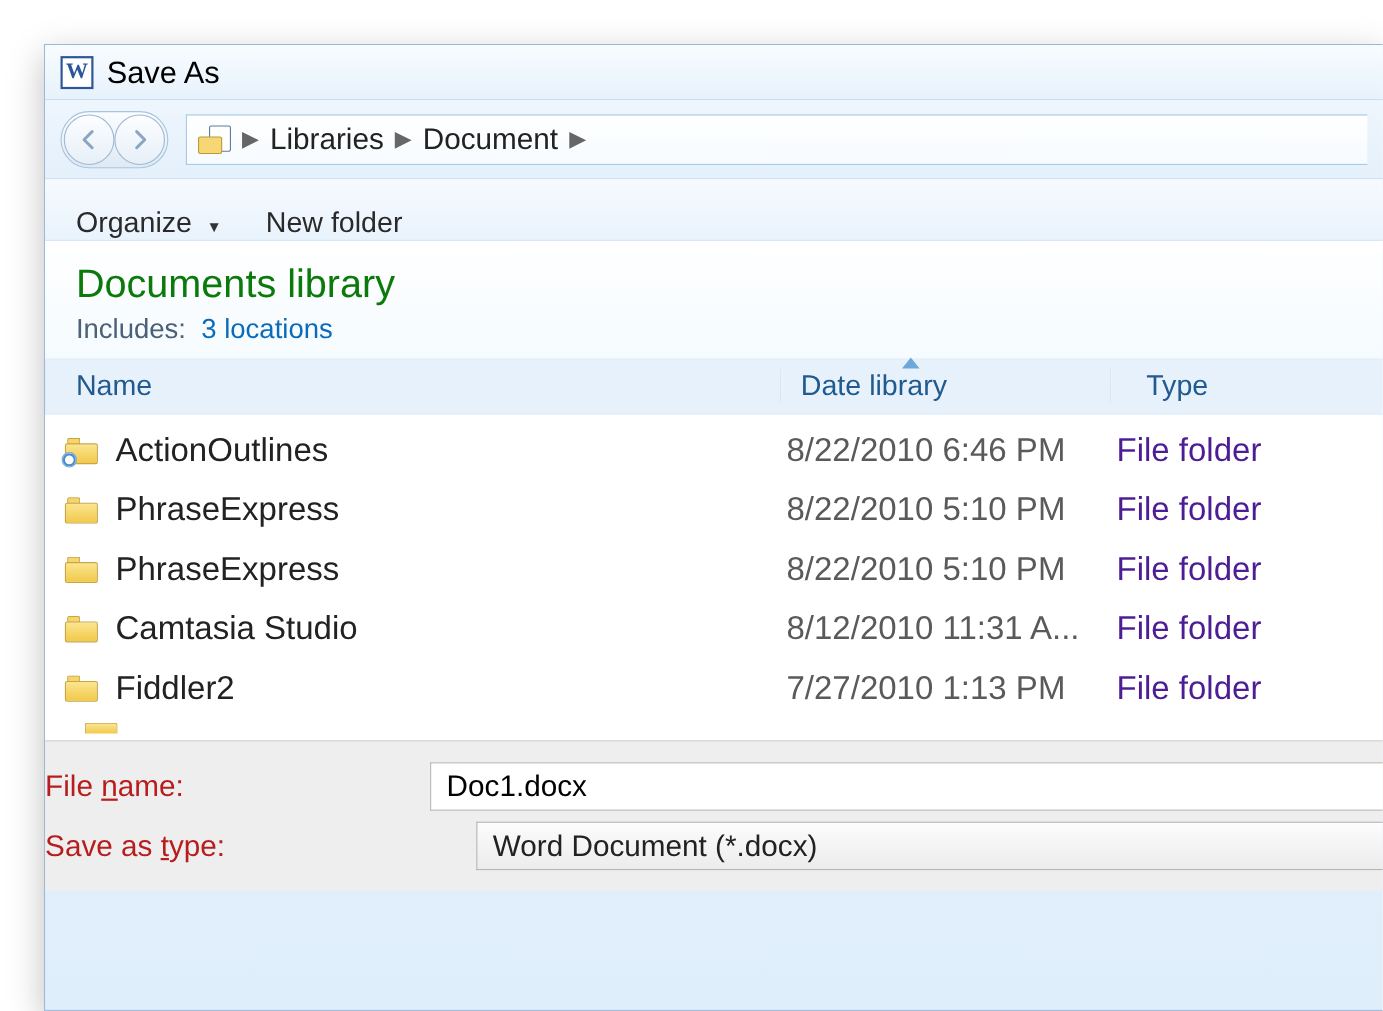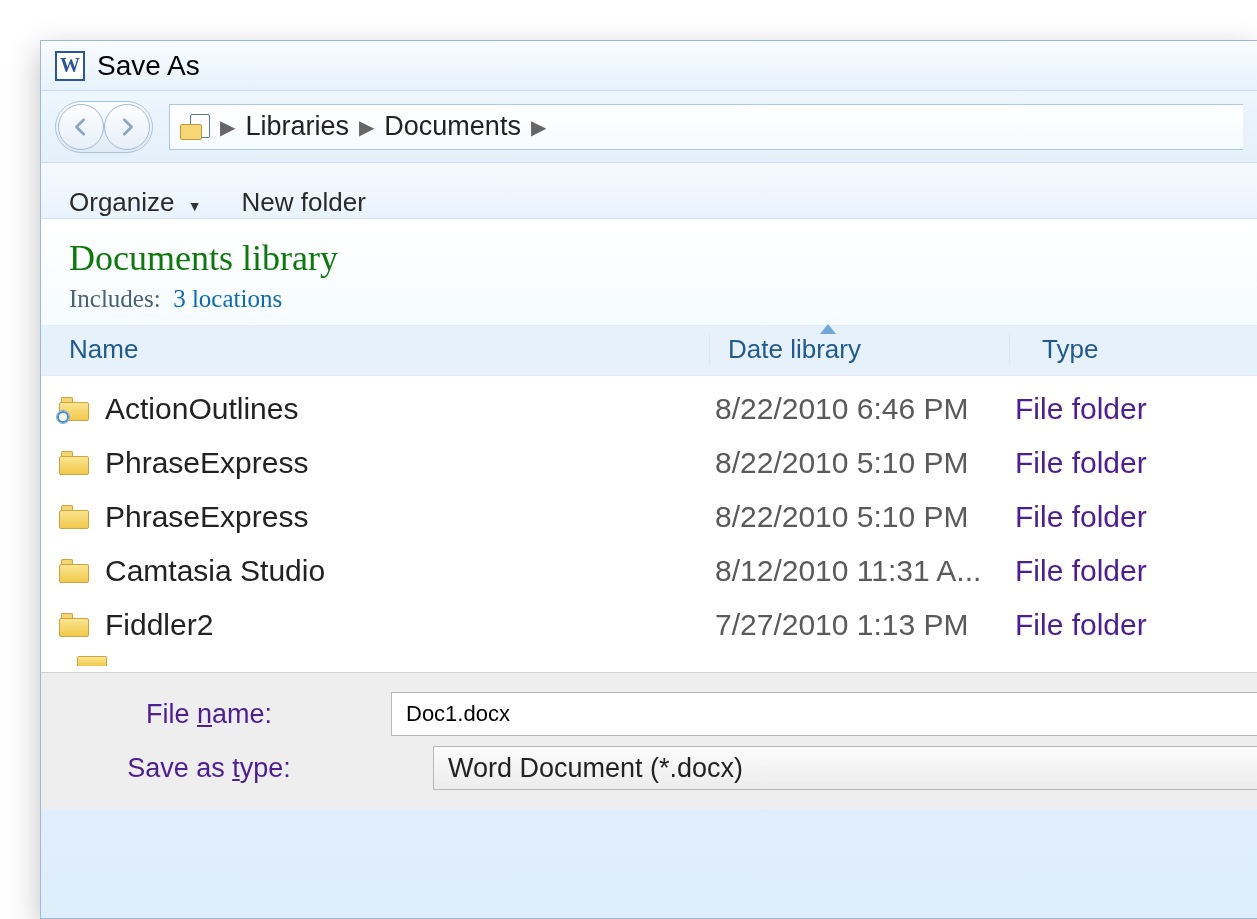--- a/index.html
+++ b/index.html
@@ -102,21 +102,20 @@
     background: linear-gradient(#f6faff, #e9f3fc);
     border-bottom: 1px solid #d0e4f3;
     font-size: 26px;
     color: #2a2a2a;
   }
   .toolbar .drop { font-size: 14px; color: #333; padding-left: 6px; }
   .content-header {
     background: linear-gradient(#ffffff, #f5fbff);
     padding: 18px 28px 12px 28px;
     border-bottom: 1px solid #e1eef9;
-    font-family: Liberation Serif, serif;
   }
   .content-header h2 {
     font-size: 36px;
     font-weight: normal;
     color: #0b7a0b;
     margin-bottom: 6px;
   }
   .content-header .sub {
     font-size: 25px;
     color: #4a6178;
@@ -203,31 +202,31 @@
     font-size: 27px;
   }
   .form-row {
     display: flex;
     align-items: center;
     height: 54px;
     gap: 14px;
   }
   .form-row label {
     width: 336px;
-    text-align: center;
-    color: #4c1d95;
+    text-align: left;
+    color: #b91c1c;
   }
   .form-row label .ul { text-decoration: underline; }
   .filename-input {
     flex:1;
     height: 44px;
     border: 1px solid #b7b7b7;
     border-right: none;
     background: #ffffff;
-    font-size: 22px;
+    font-size: 27px;
     padding: 0 14px;
     font-family: inherit;
     outline: none;
   }
   .type-combo {
     flex:1;
     height: 44px;
     border: 1px solid #b7b7b7;
     border-right: none;
     background: linear-gradient(#fcfcfc, #ececec);
@@ -260,21 +259,21 @@
       </div>
     </div>
     <div class="addrbar">
       <span class="addr-icon">
         <span class="sheet"></span>
           <span class="folder"></span>
       </span>
       <span class="addr-sep">▶</span>
       <span>Libraries</span>
       <span class="addr-sep">▶</span>
-      <span>Documents</span>
+      <span>Document</span>
       <span class="addr-sep">▶</span>
     </div>
   </div>
 
   <div class="toolbar">
     <div>
       <span>Organize</span>
       <span class="drop">▼</span>
     </div>
     <div>New folder</div>

